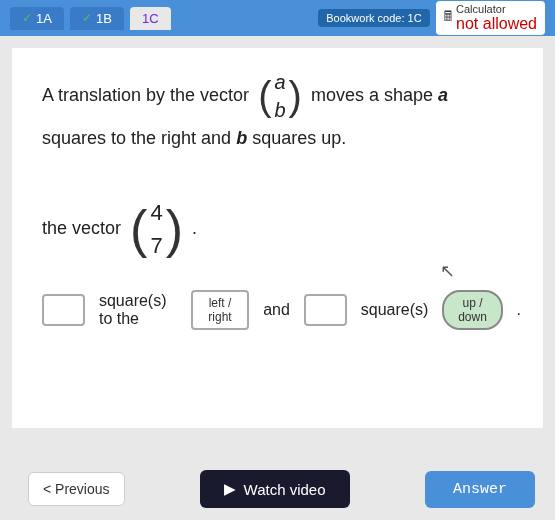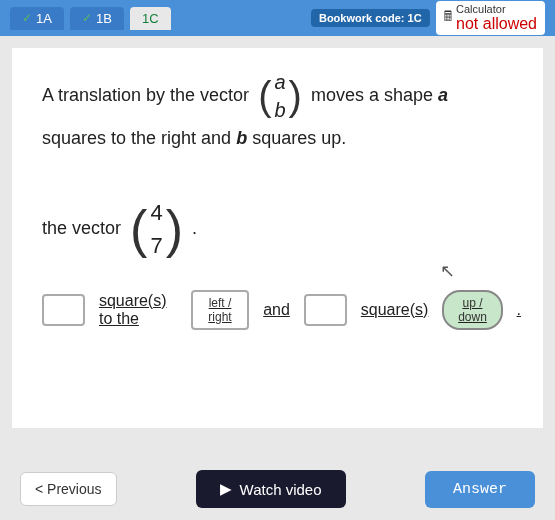--- a/index.html
+++ b/index.html
@@ -25,34 +25,33 @@
       border-radius: 4px 4px 0 0;
       padding: 4px 12px;
       font-size: 13px;
       cursor: pointer;
       display: flex;
       align-items: center;
       gap: 4px;
     }
     .tab.active {
       background: #e8e8e8;
-      color: #15803d;
+      color: #6d28d9;
     }
     .tab .check {
       color: #5cb85c;
       font-size: 12px;
     }
     .bookwork-badge {
       background: #2266aa;
       color: white;
       border-radius: 4px;
       padding: 3px 8px;
       font-size: 11px;
       margin-left: auto;
-      font-weight: bold;
     }
     .calculator-box {
       display: flex;
       align-items: center;
       background: white;
       border-radius: 4px;
       padding: 2px 8px;
       font-size: 11px;
       color: #333;
       gap: 4px;
@@ -122,21 +121,20 @@
       line-height: 1.5;
     }
     .answer-row {
       display: flex;
       align-items: center;
       gap: 14px;
       font-size: 16px;
       color: #222;
       margin-top: 28px;
       flex-wrap: nowrap;
-      text-decoration: underline;
     }
     .input-box {
       border: 2px solid #aaa;
       border-radius: 4px;
       width: 60px;
       height: 32px;
       background: white;
       display: inline-block;
     }
     .toggle-btn {
@@ -168,20 +166,21 @@
       background: white;
       border: 1px solid #ccc;
       border-radius: 6px;
       padding: 8px 14px;
       font-size: 14px;
       color: #333;
       cursor: pointer;
       display: flex;
       align-items: center;
       gap: 4px;
+      margin-left: 8px;
     }
     .watch-btn {
       background: #1a1a2e;
       color: white;
       border: none;
       border-radius: 6px;
       padding: 10px 24px;
       font-size: 15px;
       cursor: pointer;
       display: flex;

